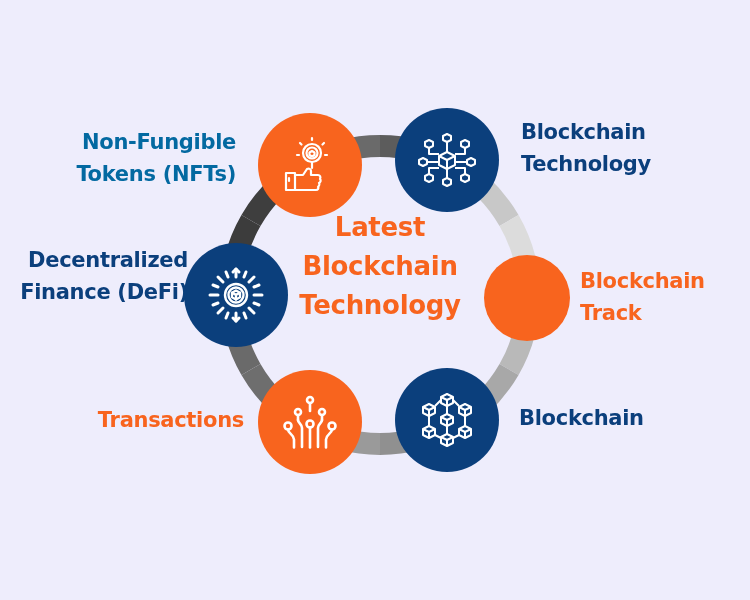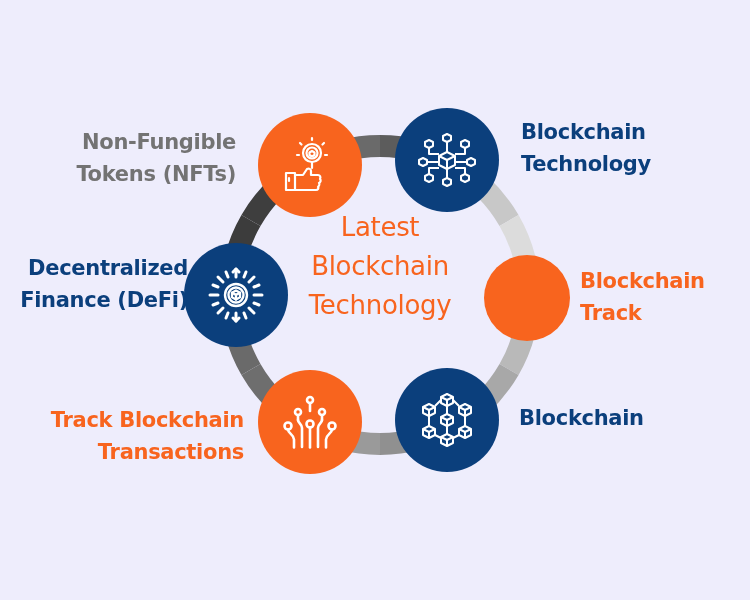--- a/index.html
+++ b/index.html
@@ -25,21 +25,21 @@
       line-height: 32px;
       letter-spacing: -0.3px;
     }
     .label span { display: block; white-space: nowrap; }
     .left { text-align: right; }
     .right { text-align: left; }
     .center-title {
       position: absolute;
       left: 280px; top: 208px; width: 200px;
       text-align: center;
-      font-weight: normal;
+      font-weight: bold;
       font-size: 26px;
       line-height: 39px;
       letter-spacing: -0.3px;
     }
     .center-title span { display: block; white-space: nowrap; }
   </style>
 </head>
 <body>
 
 <svg id="ring" width="750" height="600" viewBox="0 0 750 600">
@@ -74,21 +74,21 @@
     <line x1="34" y1="5" x2="34" y2="7"></line>
     <line x1="22" y1="10" x2="23.5" y2="11.5"></line>
     <line x1="46" y1="10" x2="44.5" y2="11.5"></line>
     <line x1="19" y1="22" x2="21" y2="22"></line>
     <line x1="49" y1="22" x2="47" y2="22"></line>
     <rect x="8" y="40" width="9" height="17"></rect>
     <line x1="11" y1="45" x2="11" y2="48"></line>
     <path d="M17 42h8l4-6c2-1 4 0 4 2v4h7c2 0 3 2 2 4 1 1 1 3-1 4 1 1 0 3-1 4 1 1 0 3-2 3H17"></path>
   </svg>
 </div>
-<div class="label left" style="right:514px; top:126px; color:#737373;">
+<div class="label left" style="right:514px; top:126px; color:#0369a1;">
   <span>Non-Fungible</span>
   <span>Tokens (NFTs)</span>
 </div>
 
 <div class="node" style="left:395px; top:108px; background:#0b3f7c;">
   <svg viewBox="0 0 64 64" fill="none" stroke="#fff" stroke-width="2" stroke-linejoin="round">
     <path d="M32 24l8 4v9l-8 4-8-4v-9z"></path>
     <path d="M24 28l8 4 8-4M32 32v9"></path>
     <g id="hub-small">
       <path d="M32 6l4 2v4l-4 2-4-2v-4z"></path>
@@ -129,21 +129,21 @@
       <line x1="55" y1="22" x2="50" y2="24"></line>
       <line x1="9" y1="42" x2="14" y2="40"></line>
       <line x1="55" y1="42" x2="50" y2="40"></line>
       <line x1="22" y1="9" x2="24" y2="14"></line>
       <line x1="42" y1="9" x2="40" y2="14"></line>
       <line x1="22" y1="55" x2="24" y2="50"></line>
       <line x1="42" y1="55" x2="40" y2="50"></line>
     </g>
   </svg>
 </div>
-<div class="label left" style="right:562px; top:252px; color:#0b3f7c;">
+<div class="label left" style="right:562px; top:244px; color:#0b3f7c;">
   <span>Decentralized</span>
   <span>Finance (DeFi)</span>
 </div>
 
 <div class="node" style="left:484px; top:255px; width:86px; height:86px; background:#f8641e;"></div>
 <div class="label right" style="left:580px; top:265px; color:#f8641e;">
   <span>Blockchain</span>
   <span>Track</span>
 </div>
 
@@ -159,21 +159,20 @@
     <path d="M10 39.5c0 4 6 5 6 10v8"></path>
     <circle cx="32" cy="34" r="3.5"></circle>
     <path d="M32 37.5v20"></path>
     <circle cx="54" cy="36" r="3.5"></circle>
     <path d="M54 39.5c0 4-6 5-6 10v8"></path>
     <path d="M20 30c0 3 4 4 4 8v19"></path>
     <path d="M44 30c0 3-4 4-4 8v19"></path>
   </svg>
 </div>
 <div class="label left" style="right:506px; top:404px; color:#f8641e;">
-  <span>Track Blockchain</span>
   <span>Transactions</span>
 </div>
 
 <div class="node" style="left:395px; top:368px; background:#0b3f7c;">
   <svg viewBox="0 0 64 64" fill="none" stroke="#fff" stroke-width="2" stroke-linejoin="round">
     <g id="net-cubes">
       <path d="M32 6l6 3v6l-6 3-6-3v-6z"></path>
         <path d="M26 9l6 3 6-3M32 12v6"></path>
       <path d="M14 16l6 3v6l-6 3-6-3v-6z"></path>
         <path d="M8 19l6 3 6-3M14 22v6"></path>

